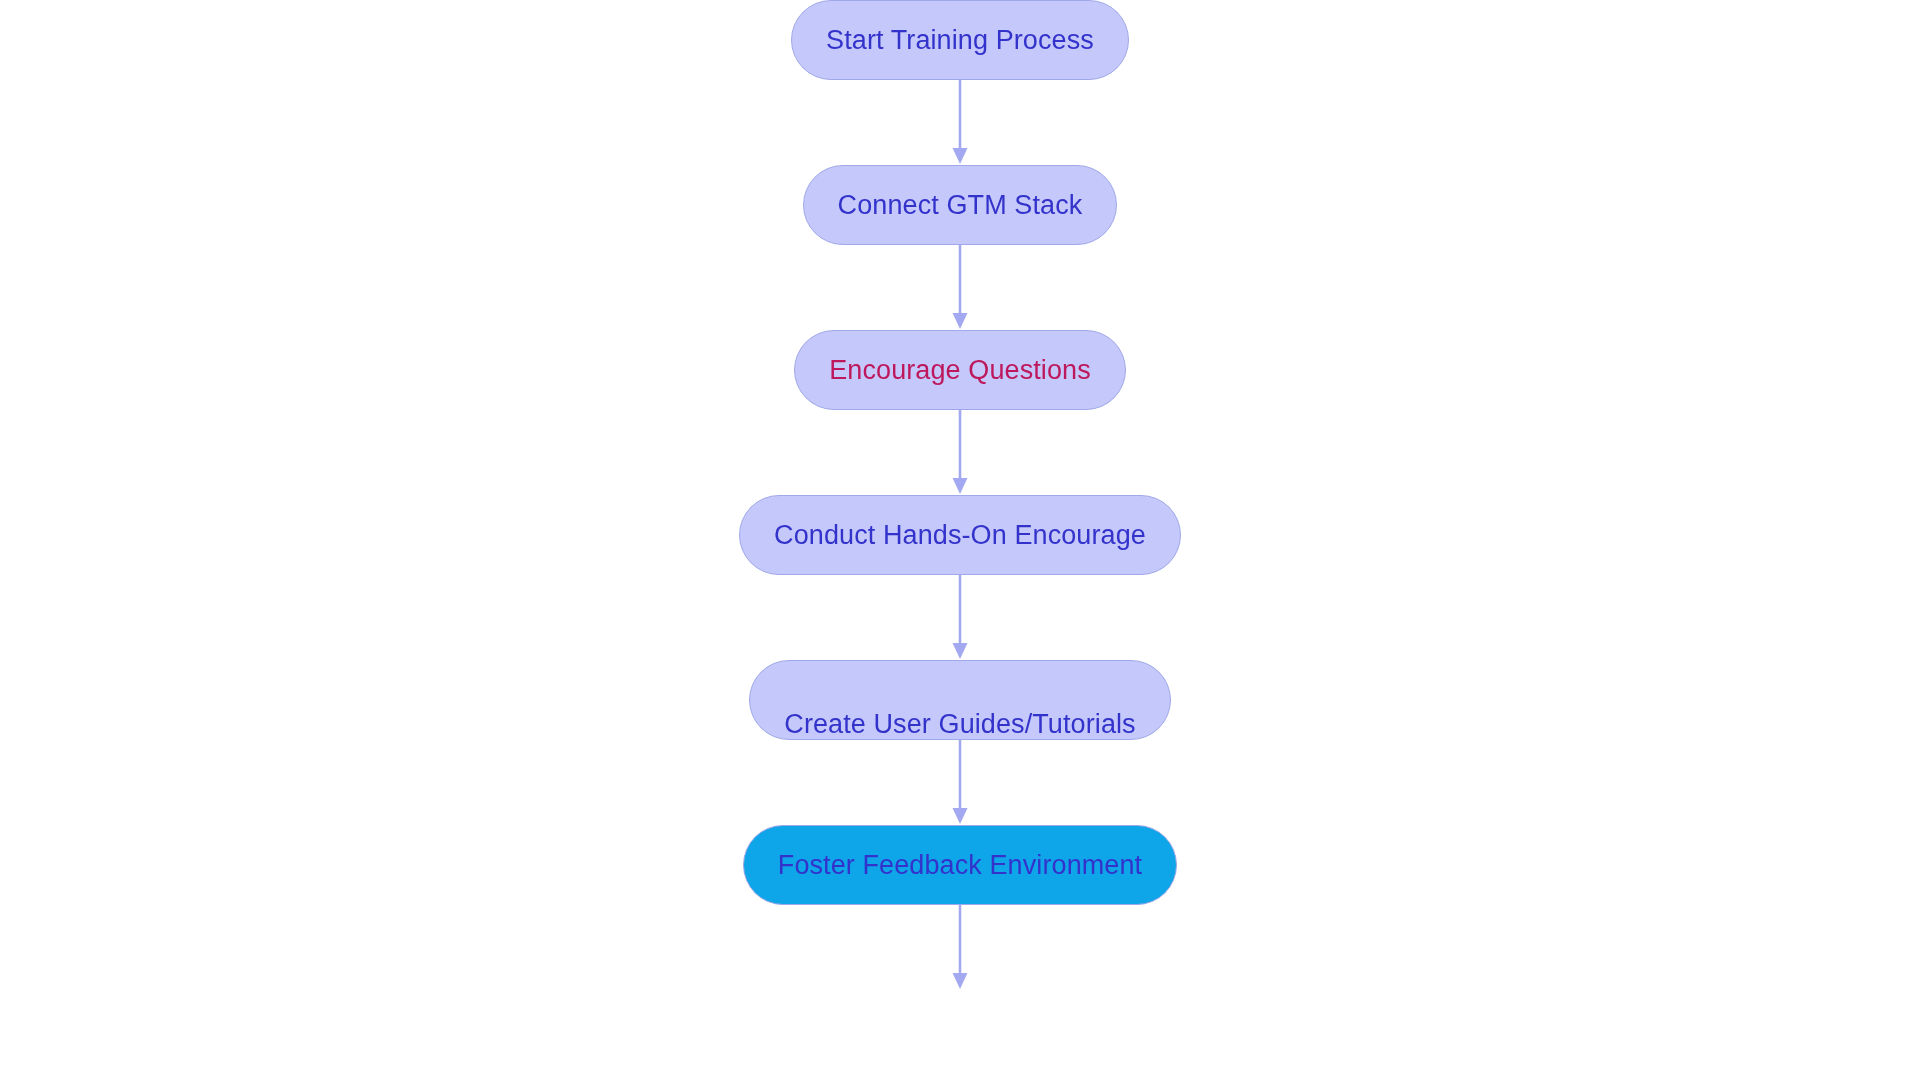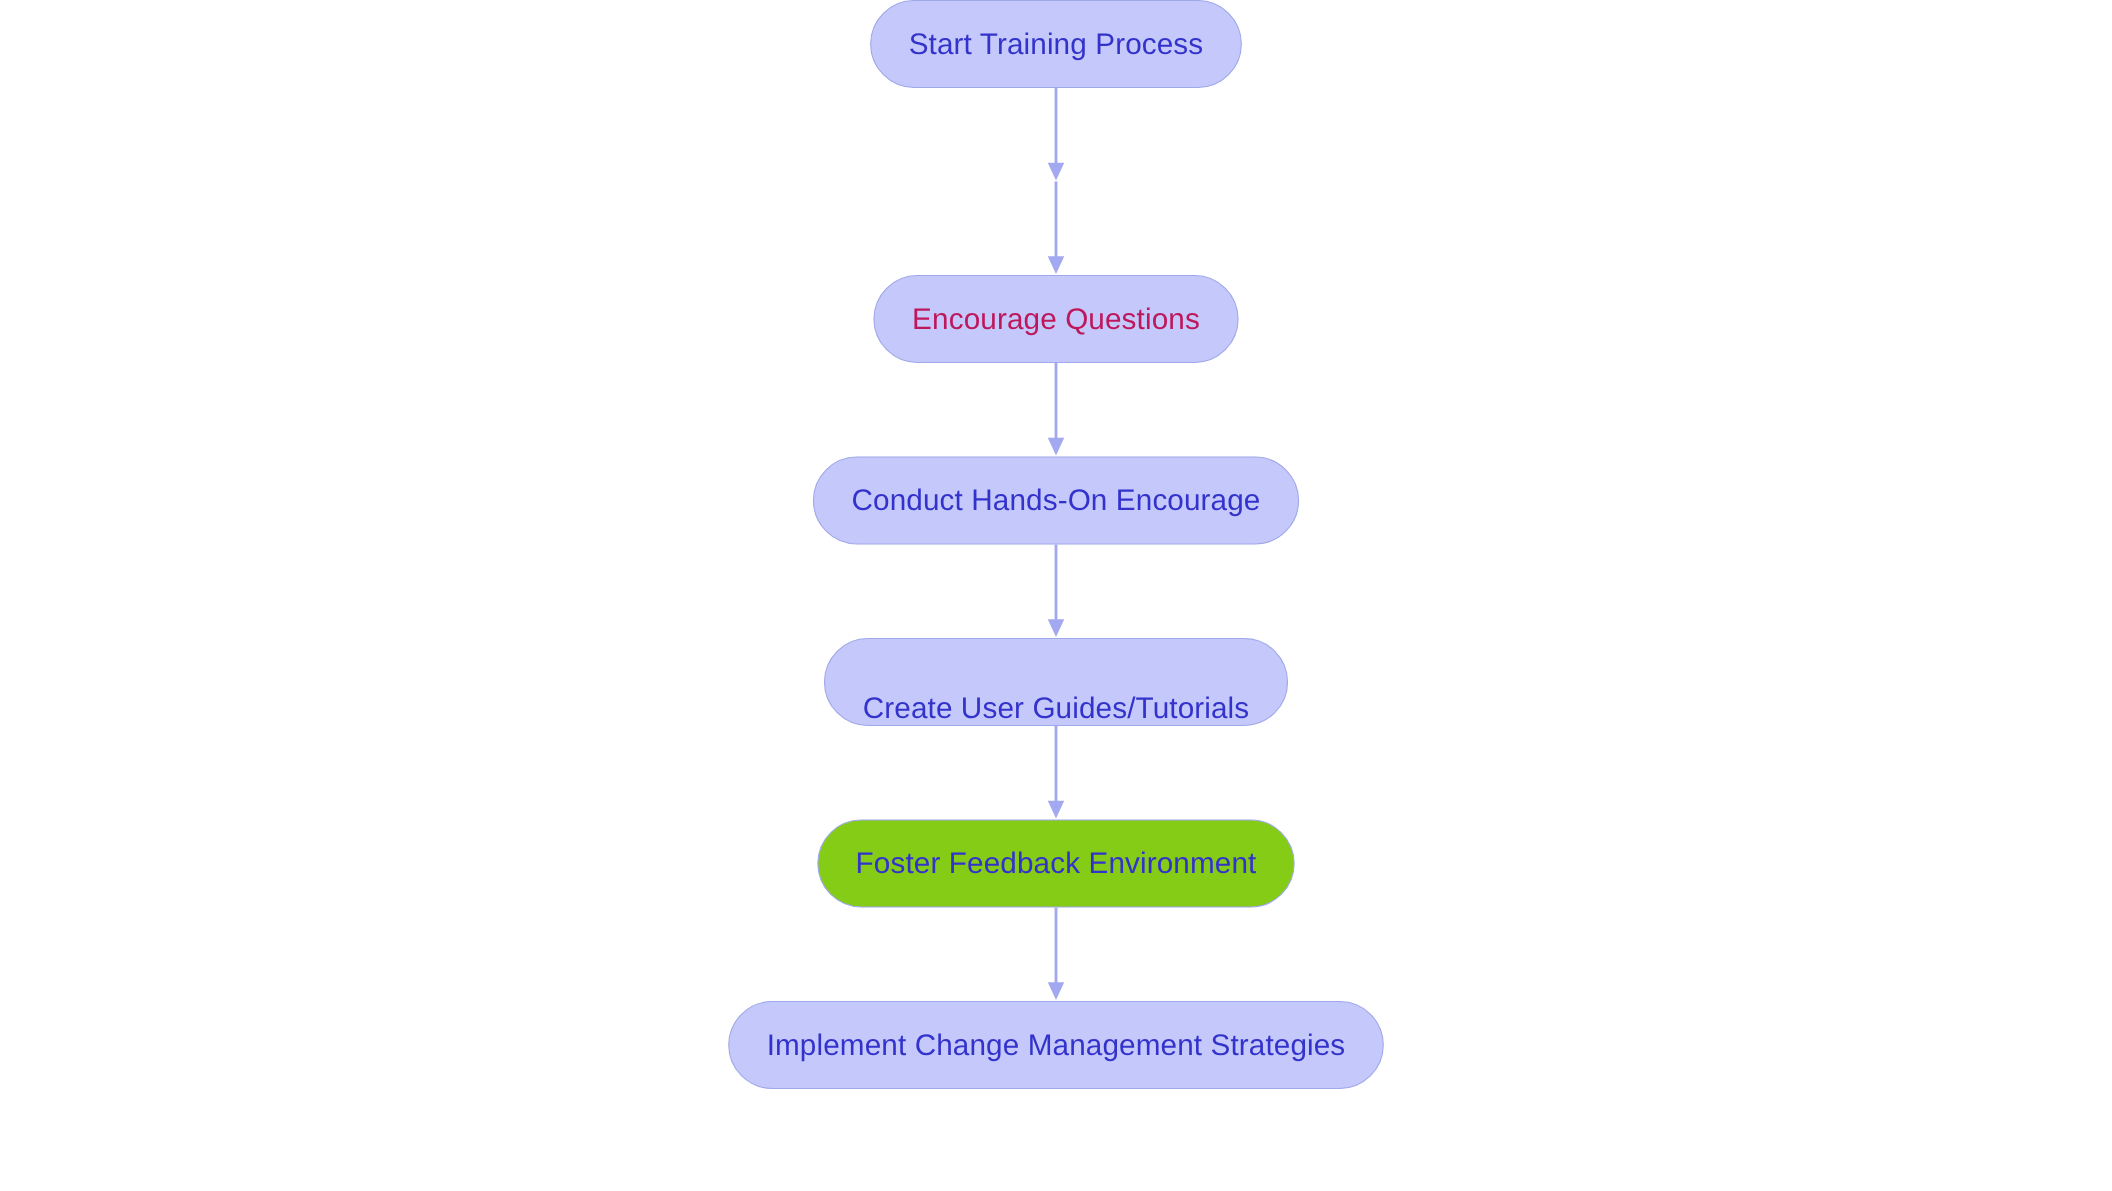--- a/index.html
+++ b/index.html
@@ -79,20 +79,23 @@
       <span class="node-label" style="color: rgb(51, 51, 204);">Start Training Process</span>
     </div>
 
     <div class="connector">
       <svg viewBox="0 0 30 85" xmlns="http://www.w3.org/2000/svg">
         <line x1="15" y1="0" x2="15" y2="72" stroke="#a3a9f0" stroke-width="2.6"></line>
         <polygon points="15,84 7.5,68 22.5,68" fill="#a3a9f0"></polygon>
       </svg>
     </div>
 
+    <div class="node" style="background: rgb(197, 200, 250); border-color: rgb(159, 168, 232);">
+      <span class="node-label" style="color: rgb(51, 51, 204);">Connect GTM Stack</span>
+    </div>
 
     <div class="connector">
       <svg viewBox="0 0 30 85" xmlns="http://www.w3.org/2000/svg">
         <line x1="15" y1="0" x2="15" y2="72" stroke="#a3a9f0" stroke-width="2.6"></line>
         <polygon points="15,84 7.5,68 22.5,68" fill="#a3a9f0"></polygon>
       </svg>
     </div>
 
     <div class="node" style="background: rgb(197, 200, 250); border-color: rgb(159, 168, 232);">
       <span class="node-label" style="color: #be185d;">Encourage Questions</span>
@@ -120,29 +123,26 @@
       <span class="node-label" style="color: rgb(51, 51, 204); margin-top: 48px;">Create User Guides/Tutorials</span>
     </div>
 
     <div class="connector">
       <svg viewBox="0 0 30 85" xmlns="http://www.w3.org/2000/svg">
         <line x1="15" y1="0" x2="15" y2="72" stroke="#a3a9f0" stroke-width="2.6"></line>
         <polygon points="15,84 7.5,68 22.5,68" fill="#a3a9f0"></polygon>
       </svg>
     </div>
 
-    <div class="node" style="background: #84cc16; border-color: rgb(159, 168, 232);">
+    <div class="node" style="background: #0ea5e9; border-color: rgb(159, 168, 232);">
       <span class="node-label" style="color: rgb(51, 51, 204);">Foster Feedback Environment</span>
     </div>
 
     <div class="connector">
       <svg viewBox="0 0 30 85" xmlns="http://www.w3.org/2000/svg">
         <line x1="15" y1="0" x2="15" y2="72" stroke="#a3a9f0" stroke-width="2.6"></line>
         <polygon points="15,84 7.5,68 22.5,68" fill="#a3a9f0"></polygon>
       </svg>
     </div>
 
-    <div class="node" style="background: rgb(197, 200, 250); border-color: rgb(159, 168, 232);">
-      <span class="node-label" style="color: rgb(51, 51, 204);">Implement Change Management Strategies</span>
-    </div>
 
   </div>
 </div>
 
 </body></html>

